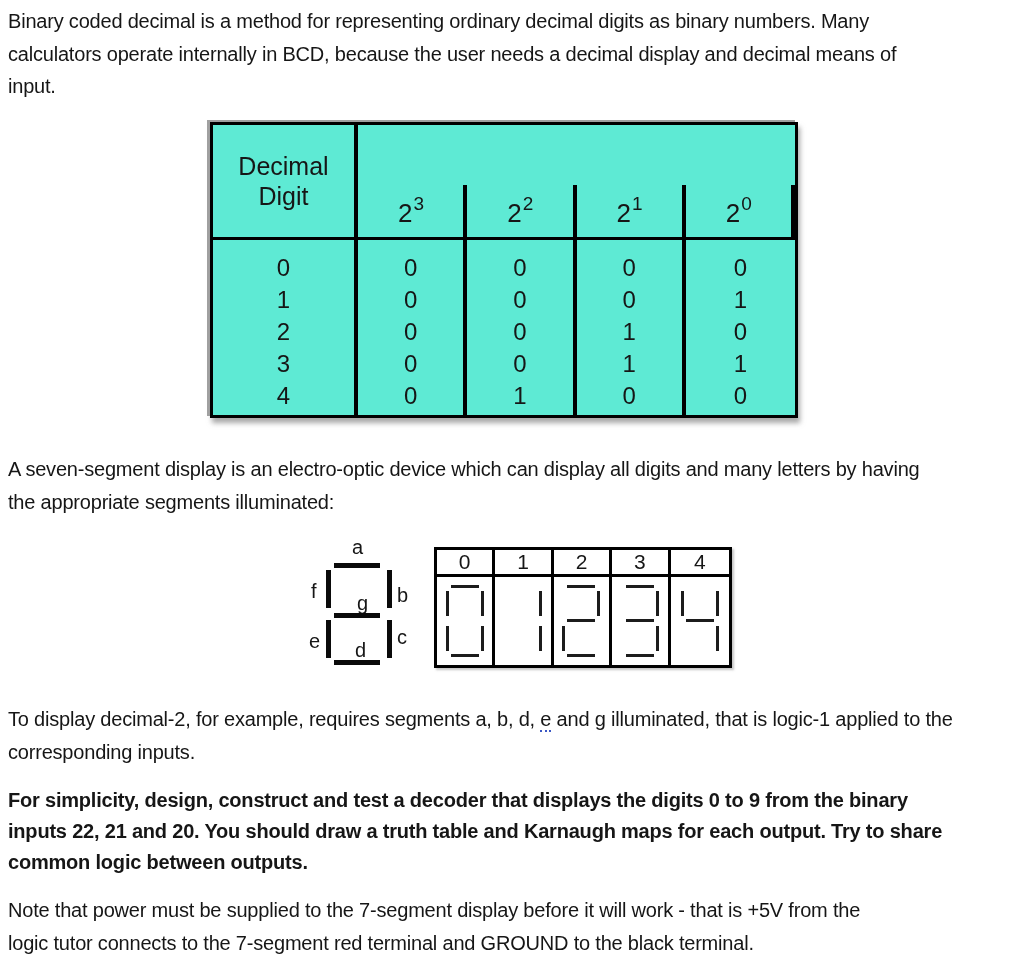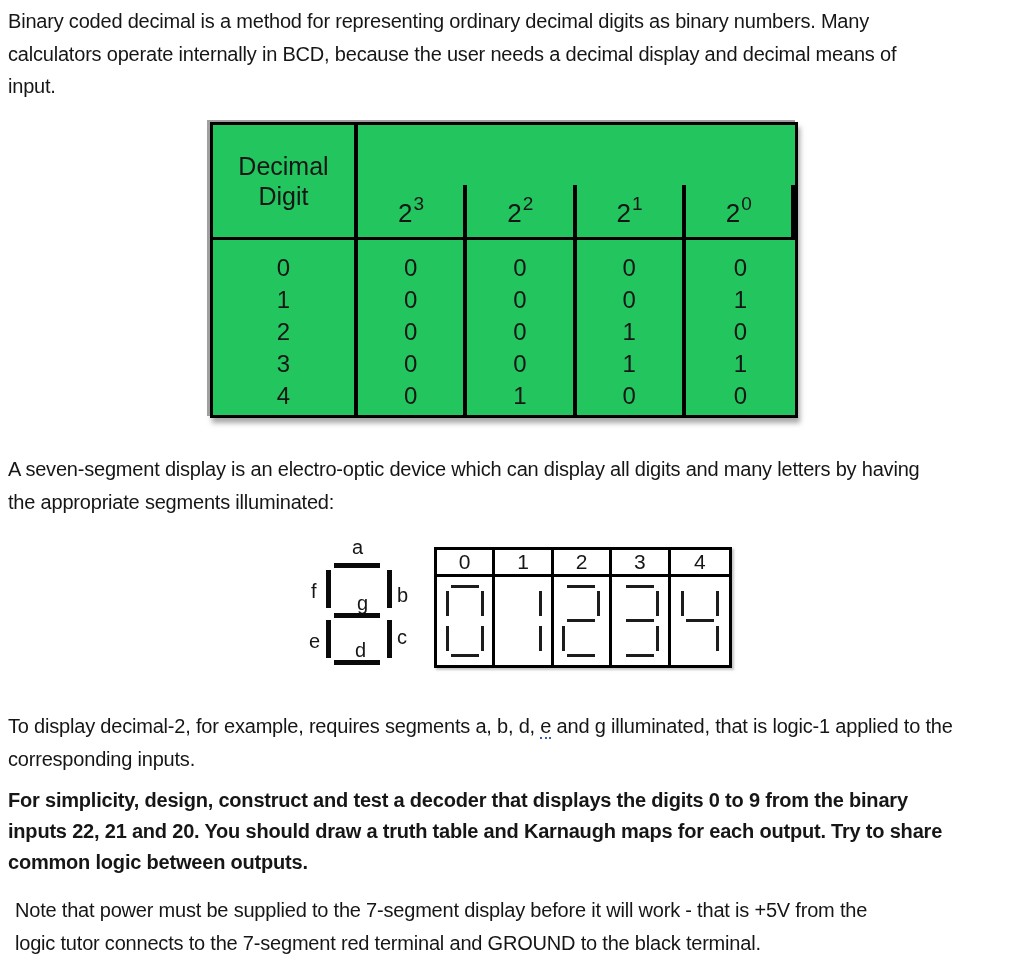--- a/index.html
+++ b/index.html
@@ -15,32 +15,32 @@
     position: absolute;
     left: 8px;
     width: 1008px;
     font-size: 20px;
     line-height: 32.5px;
     letter-spacing: -0.2px;
     white-space: pre-line;
   }
   .para-intro   { top: 5px; }
   .para-sevseg  { top: 453px; }
-  .para-example { top: 703px; white-space: normal; margin-top: 7px; }
+  .para-example { top: 703px; white-space: normal; }
   .para-task    { top: 785px; font-weight: bold; line-height: 31px; }
-  .para-note    { top: 894px; margin-left: 7px; }
+  .para-note    { top: 894px; }
   .wavy-e { border-bottom: 2px dotted #3a57c4; }
 
   
   .bcd-table {
     position: absolute;
     left: 210px; top: 122px;
     width: 588px; height: 296px;
     border: 3px solid #000;
-    background: #22c55e;
+    background: #5eead4;
     box-shadow: -3px -2px 0 #a0a0a0, 2px 5px 5px rgba(110,110,110,.6);
     display: grid;
     grid-template-columns: 145px repeat(4, 1fr);
     grid-template-rows: 60px 55px 1fr;
   }
   .bcd-corner {
     grid-column: 1; grid-row: 1 / 3;
     border-right: 4px solid #000;
     border-bottom: 3px solid #000;
     display: flex; align-items: center; justify-content: center;

